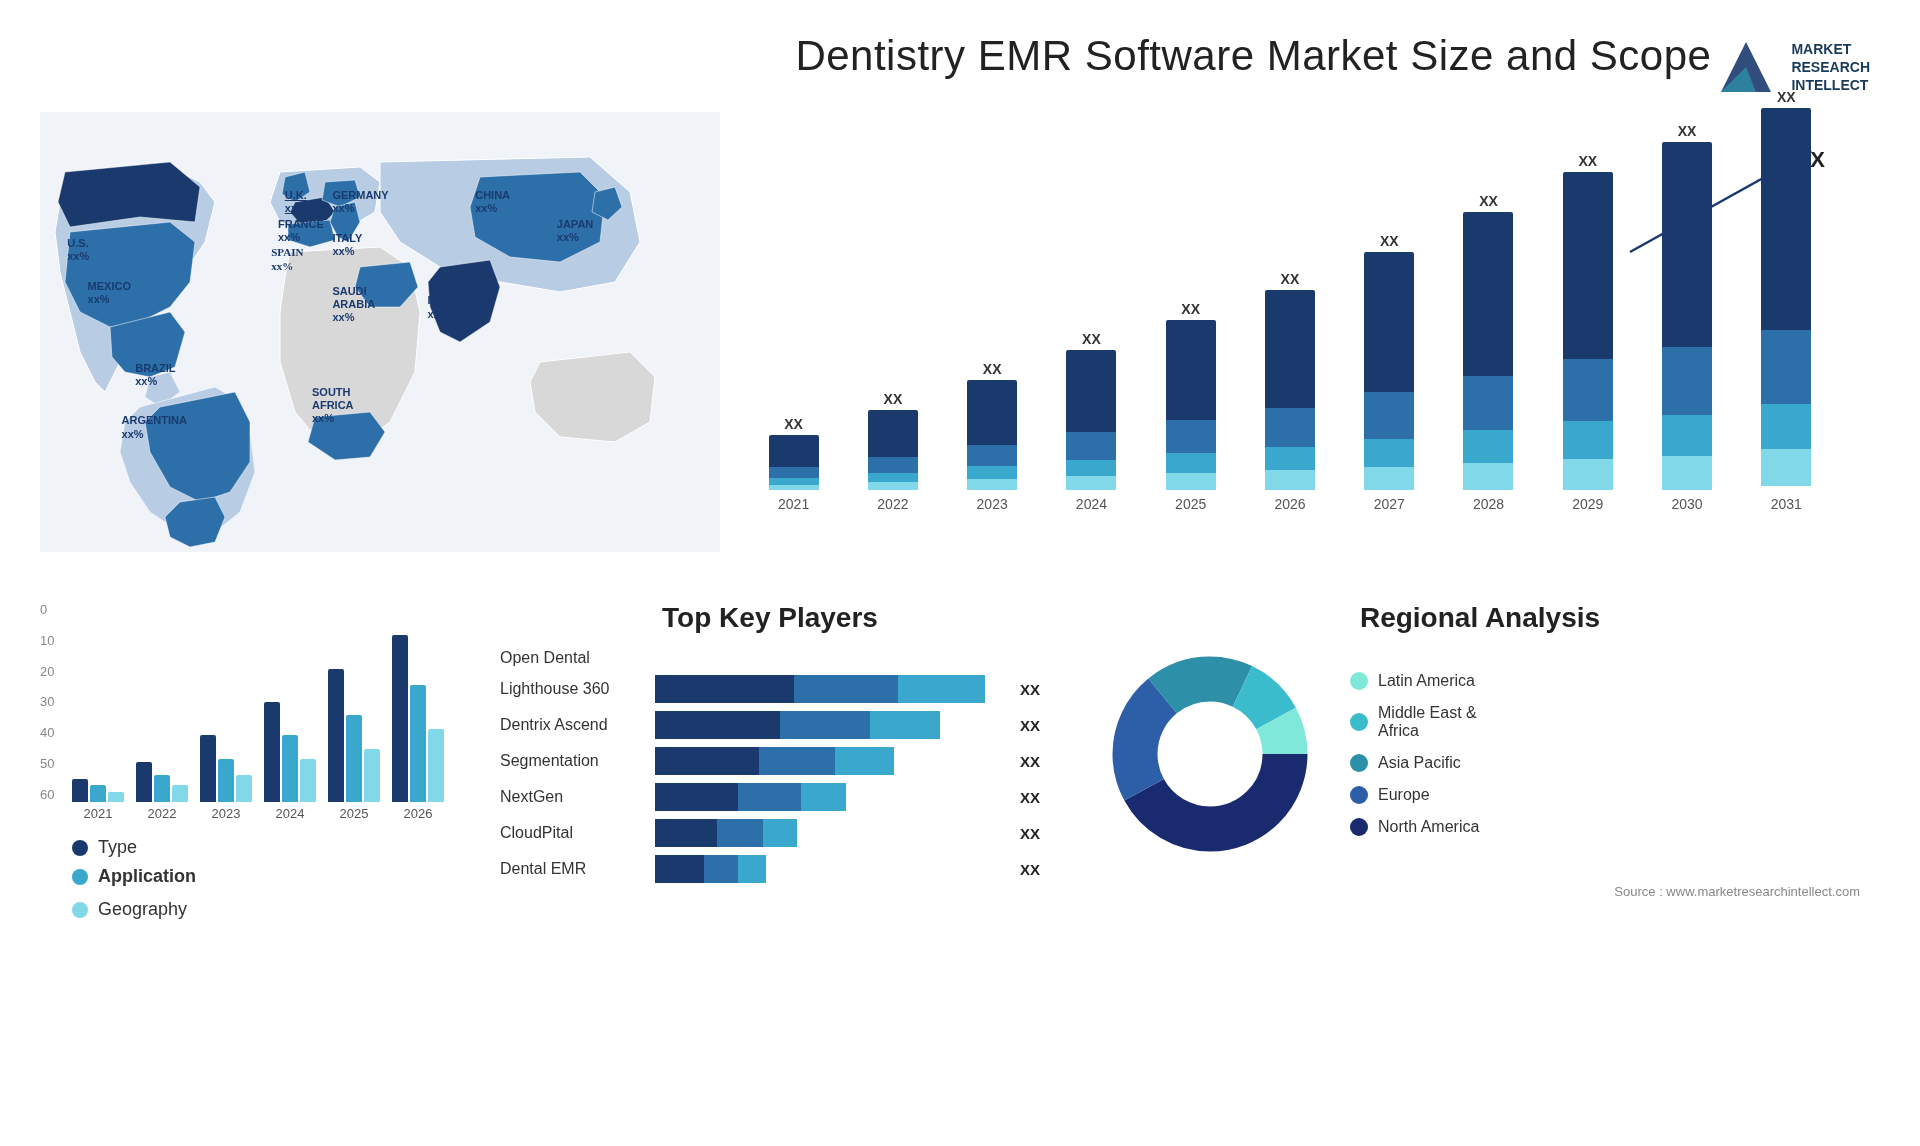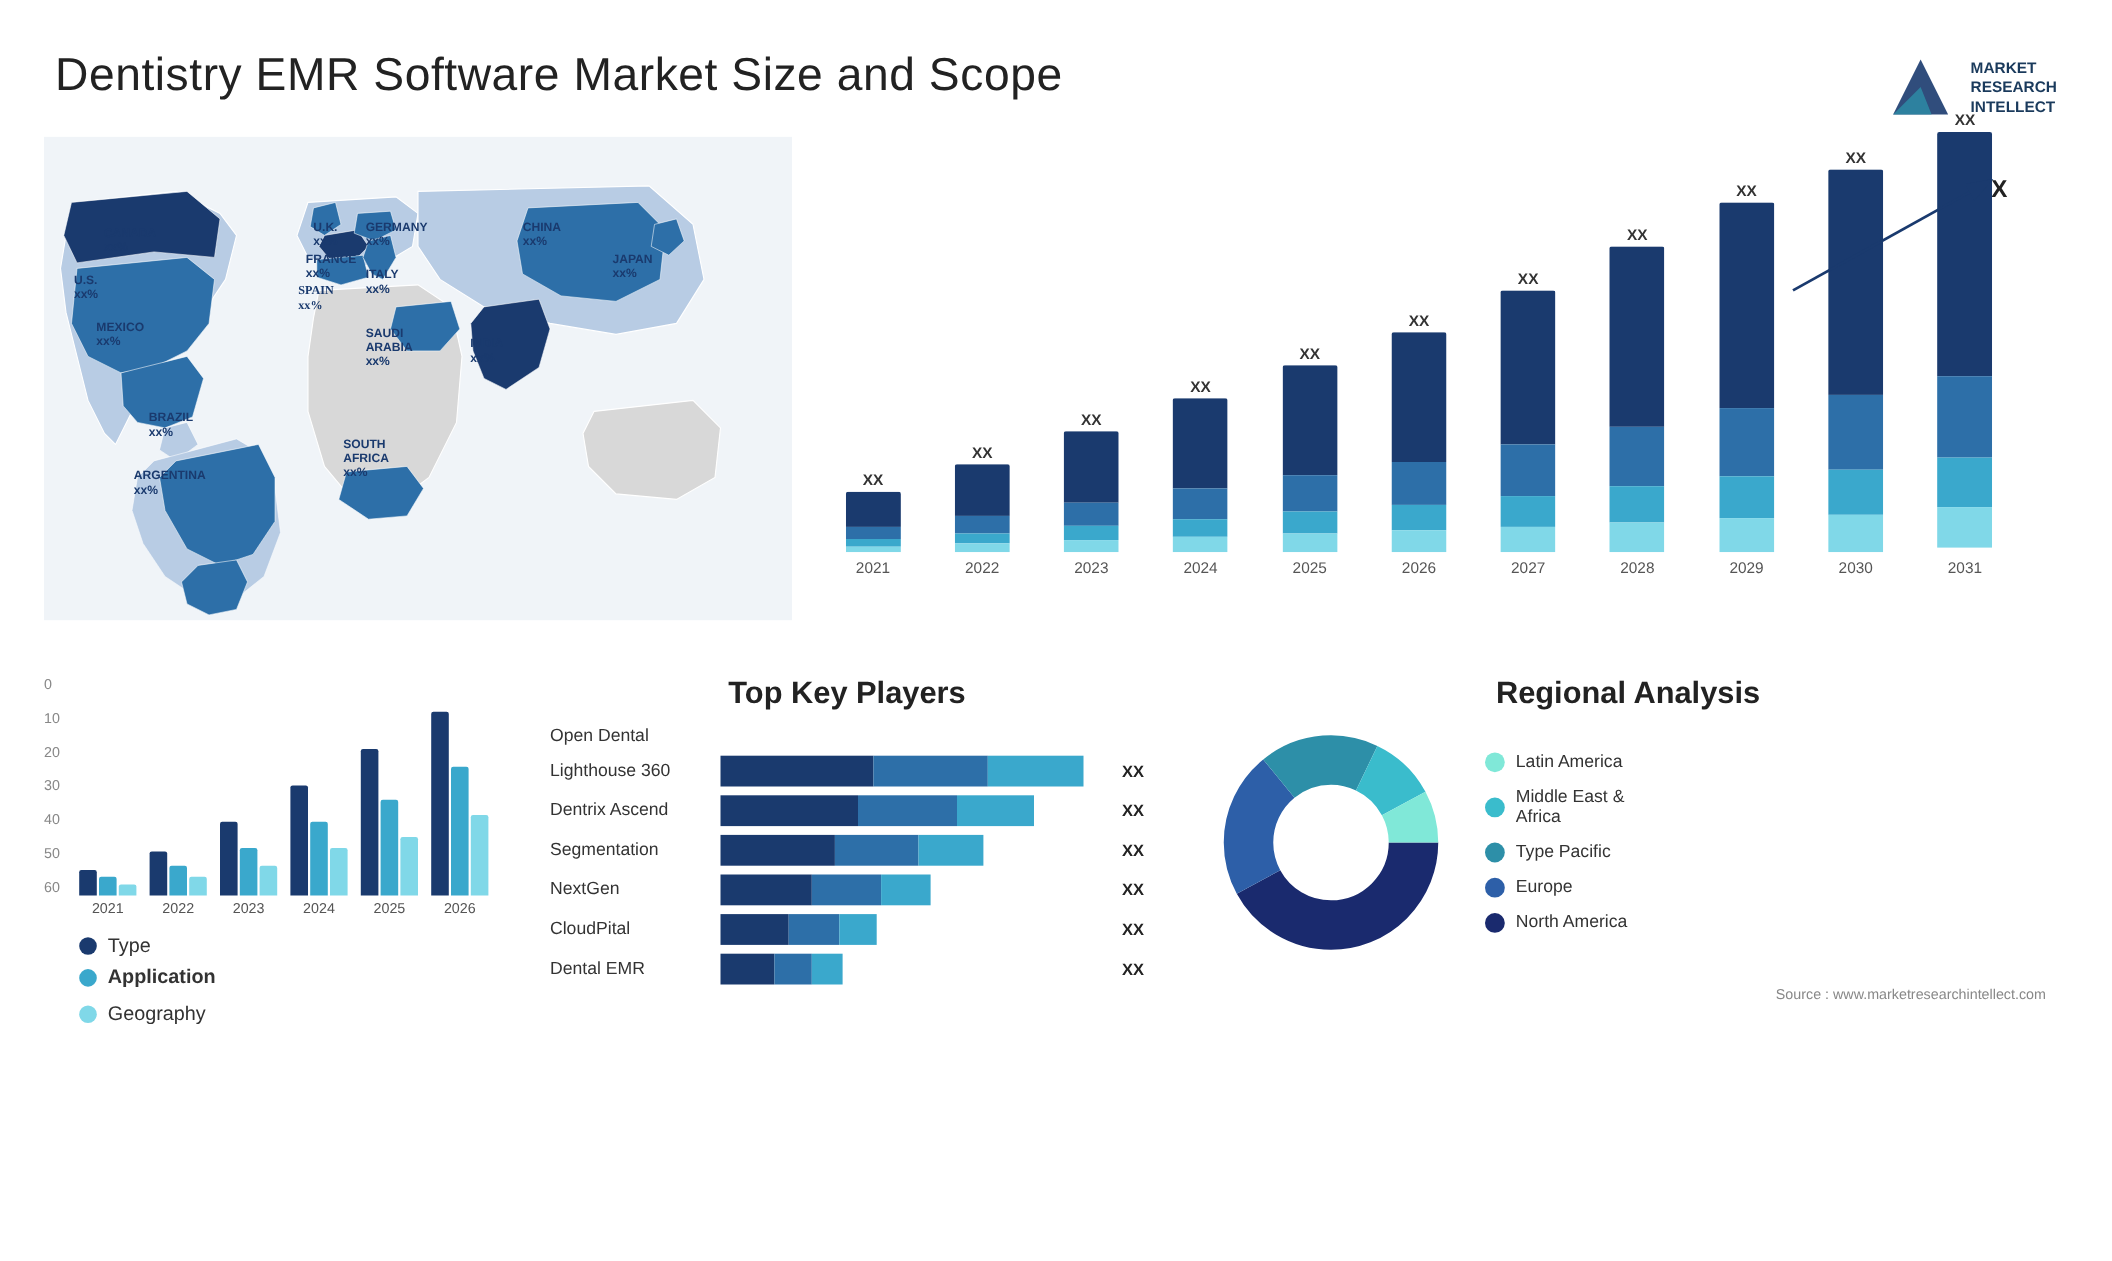--- a/index.html
+++ b/index.html
@@ -8,23 +8,23 @@
       height: 1146px;
       background: #ffffff;
       font-family: 'Arial', sans-serif;
       overflow: hidden;
       position: relative;
     }
 
     
     .header {
       display: flex;
-      justify-content: space-between;
+      justify-content: flex-end;
       align-items: flex-start;
-      padding: 44px 50px 10px 50px;
+      padding: 32px 50px 10px 50px;
     }
     .page-title {
       font-size: 42px;
       font-weight: 400;
       color: #222;
       letter-spacing: 0.5px;
     }
     .logo-area {
       display: flex;
       align-items: center;
@@ -274,21 +274,21 @@
       <path d="M500,250 L590,240 L615,265 L610,310 L575,330 L520,325 L495,300 L490,270 Z" fill="#d8d8d8" stroke="#fff" stroke-width="1"></path>
     </svg>
 
     
     <div style="position:absolute;top:0;left:0;width:100%;height:100%;">
       <div class="map-label" style="top:17%;left:8%;">CANADA<br>xx%</div>
       <div class="map-label" style="top:26%;left:4%;">U.S.<br>xx%</div>
       <div class="map-label" style="top:35%;left:7%;">MEXICO<br>xx%</div>
       <div class="map-label" style="top:52%;left:14%;">BRAZIL<br>xx%</div>
       <div class="map-label" style="top:63%;left:12%;">ARGENTINA<br>xx%</div>
-      <div class="map-label" style="top:16%;left:36%;">U.K.<br>xx%</div>
+      <div class="map-label" style="top:16%;left:36%;text-decoration:underline;">U.K.<br>xx%</div>
       <div class="map-label" style="top:22%;left:35%;">FRANCE<br>xx%</div>
       <div class="map-label" style="top:28%;left:34%;font-family:Liberation Serif, serif;">SPAIN<br>xx%</div>
       <div class="map-label" style="top:16%;left:43%;">GERMANY<br>xx%</div>
       <div class="map-label" style="top:25%;left:43%;">ITALY<br>xx%</div>
       <div class="map-label" style="top:36%;left:43%;">SAUDI<br>ARABIA<br>xx%</div>
       <div class="map-label" style="top:57%;left:40%;">SOUTH<br>AFRICA<br>xx%</div>
       <div class="map-label" style="top:16%;left:64%;">CHINA<br>xx%</div>
       <div class="map-label" style="top:38%;left:57%;">INDIA<br>xx%</div>
       <div class="map-label" style="top:22%;left:76%;">JAPAN<br>xx%</div>
     </div>
@@ -618,21 +618,21 @@
         <div class="reg-legend-item">
           <div class="reg-legend-dot" style="background:#80e8d8;"></div>
           <span>Latin America</span>
         </div>
         <div class="reg-legend-item">
           <div class="reg-legend-dot" style="background:#3abccc;"></div>
           <span>Middle East &amp;<br>Africa</span>
         </div>
         <div class="reg-legend-item">
           <div class="reg-legend-dot" style="background:#2d8fa8;"></div>
-          <span>Type Pacific</span>
+          <span>Asia Pacific</span>
         </div>
         <div class="reg-legend-item">
           <div class="reg-legend-dot" style="background:#2d5fa8;"></div>
           <span>Europe</span>
         </div>
         <div class="reg-legend-item">
           <div class="reg-legend-dot" style="background:#1a2a6e;"></div>
           <span>North America</span>
         </div>
       </div>

